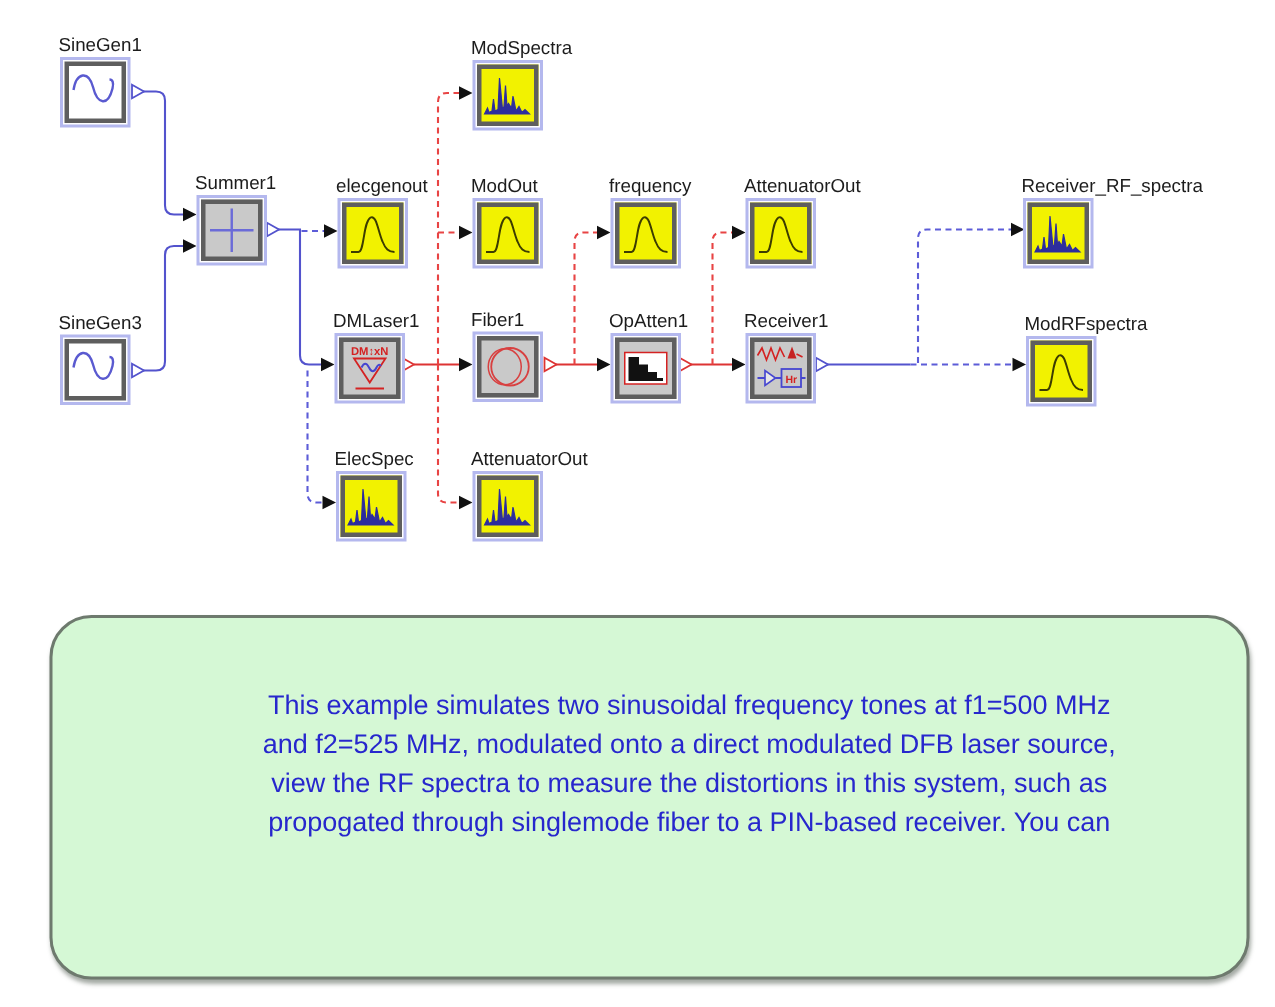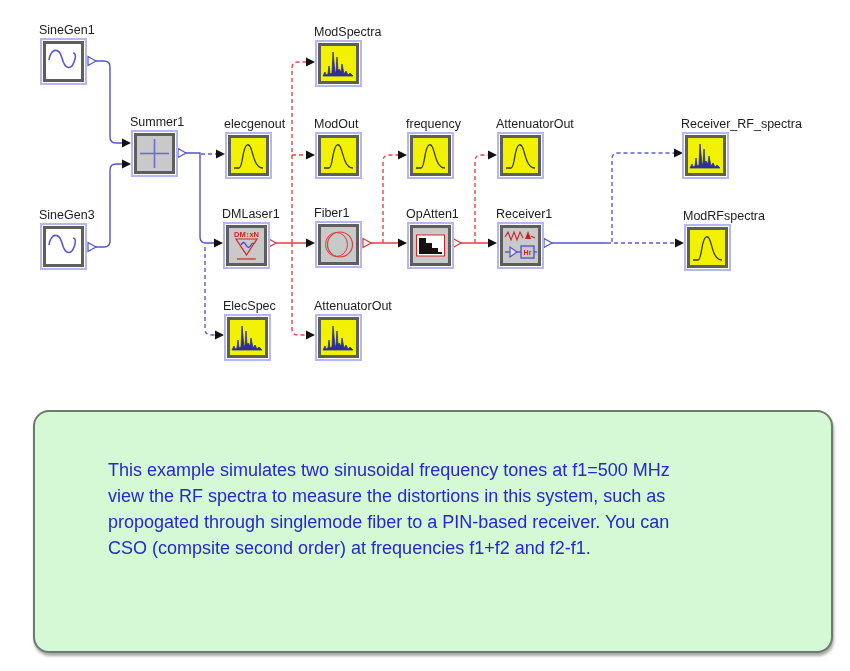--- a/index.html
+++ b/index.html
@@ -18,22 +18,22 @@
                font-size:12.5px;color:#1c1c1c;white-space:nowrap;letter-spacing:0;}
   .block-frame{width:100%;height:100%;box-sizing:border-box;
                border:2px solid #b4b8ee;background:#fdfdfd;padding:1px;}
   .block-core{width:100%;height:100%;box-sizing:border-box;border:3px solid #5e5e5e;}
   .block-core svg{display:block;width:100%;height:100%;}
   .bg-yellow{background:#f2f200;}
   .bg-gray{background:#c9c9c9;}
   .bg-white{background:#ffffff;}
   .note-box{position:absolute;left:33px;top:410px;width:800px;height:243px;
             box-sizing:border-box;background:#d5f8d5;border:2px solid #6e7a6e;
-            border-radius:16px;box-shadow:1px 3px 3px rgba(90,100,90,0.55);
-            padding:45px 20px 0 73px;}
+            border-radius:28px;box-shadow:1px 3px 3px rgba(90,100,90,0.55);
+            padding:45px 20px 0 73px;text-align:center;}
   .note-line{font-size:18px;line-height:26px;color:#2727cd;white-space:nowrap;}
 </style>
 </head>
 <body>
 
 <div class="canvas">
 
   <svg class="wires" viewBox="0 0 850 671">
     <defs>
       <symbol id="sym-sine" viewBox="0 0 35 35">
@@ -292,18 +292,18 @@
         <div class="block-core bg-yellow">
       <svg viewBox="0 0 35 35">
             <use href="#sym-spectrum"></use>
           </svg>
     </div>
       </div>
   </div>
 
   <div class="note-box">
     <div class="note-line">This example simulates two sinusoidal frequency tones at f1=500 MHz</div>
+    <div class="note-line">and f2=525 MHz, modulated onto a direct modulated DFB laser source,</div>
     <div class="note-line">view the RF spectra to measure the distortions in this system, such as</div>
     <div class="note-line">propogated through singlemode fiber to a PIN-based receiver. You can</div>
-    <div class="note-line">CSO (compsite second order) at frequencies f1+f2 and f2-f1.</div>
   </div>
 
 </div>
 
 </body></html>

